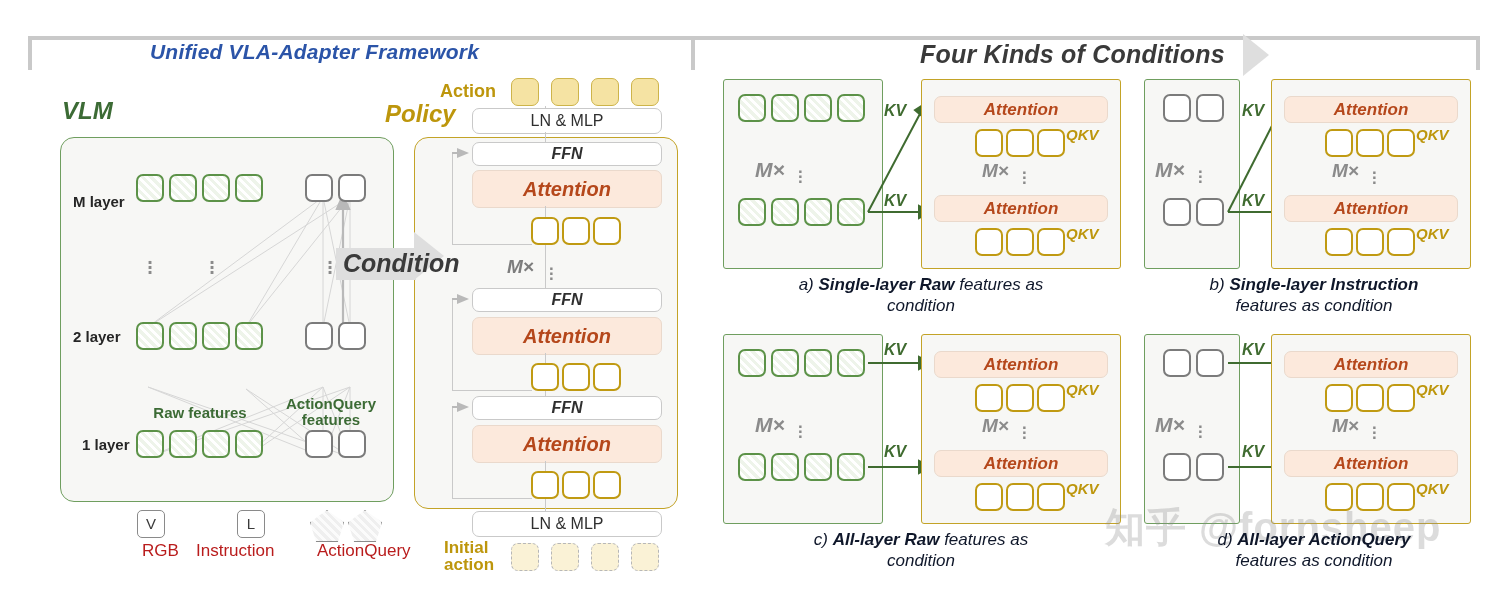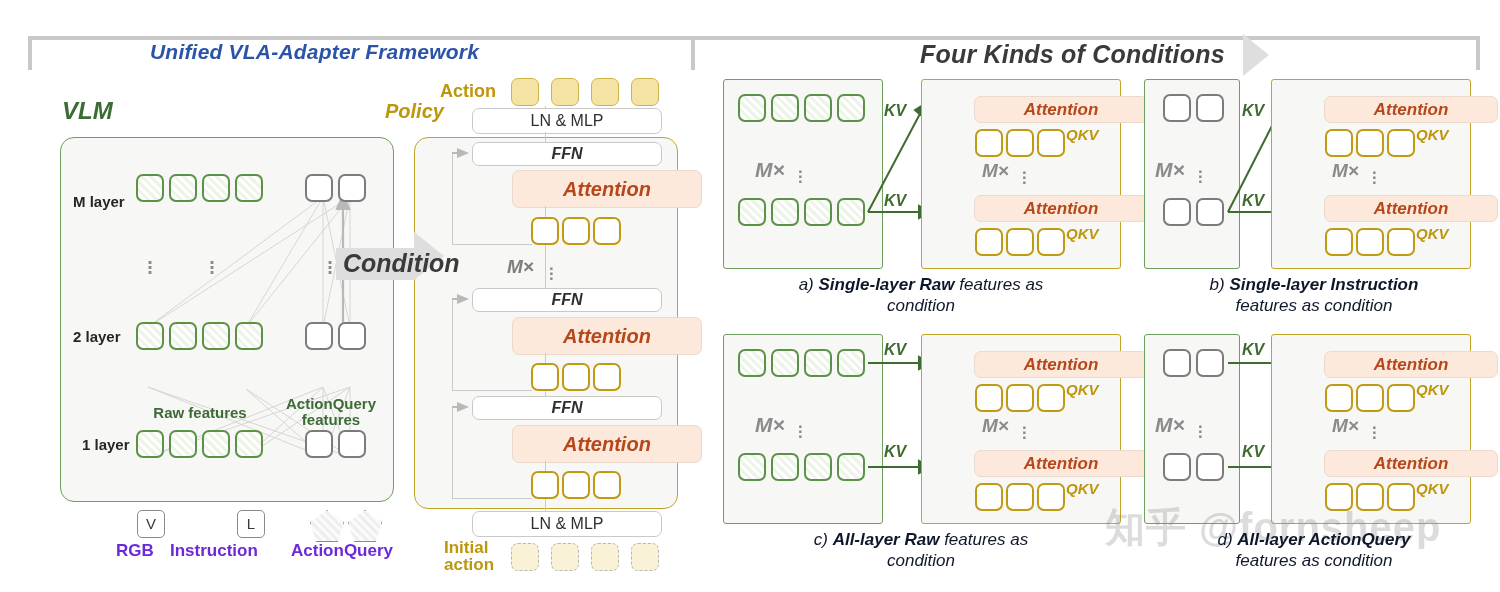--- a/index.html
+++ b/index.html
@@ -24,21 +24,21 @@
 
   
   #cond-arrow-body{left:336px;top:248px;width:80px;height:32px;background:#dedede;z-index:2;}
   #cond-arrow-head{left:414px;top:232px;width:0;height:0;border-top:24px solid transparent;
       border-bottom:24px solid transparent;border-left:30px solid #dedede;z-index:2;}
   .cond-label{left:343px;top:249px;font-size:25px;font-style:italic;font-weight:bold;
       color:#3a3a3a;z-index:3;white-space:nowrap;}
 
   
   .vlm-label{left:62px;top:97px;font-size:24px;font-style:italic;font-weight:bold;color:#3c6b35;}
-  .policy-label{left:385px;top:100px;font-size:20px;font-style:italic;font-weight:bold;color:#bd960c;}
+  .policy-label{left:385px;top:100px;font-size:24px;font-style:italic;font-weight:bold;color:#bd960c;}
 
   
   #vlm-box{left:60px;top:137px;width:332px;height:363px;border:1.6px solid #6f9e5f;
       border-radius:14px;background:#f7f7f5;}
 
   .layer-label{font-size:15px;font-weight:bold;color:#262626;white-space:nowrap;}
 
   
   .tok{position:absolute;width:28px;height:28px;border-radius:7px;box-sizing:border-box;}
   .tok.raw{border:2.1px solid #5c9248;background:
@@ -58,30 +58,30 @@
   
   #vlm-lines{left:60px;top:137px;width:332px;height:420px;overflow:visible;}
 
   
   .inbox{position:absolute;width:26px;height:26px;border:1.6px solid #8a8a8a;border-radius:5px;
       background:#fff;font-size:15px;color:#3a3a3a;text-align:center;line-height:25px;
       font-weight:500;}
   .pent{position:absolute;width:32px;height:30px;border:1.6px solid #8a8a8a;
       background:repeating-linear-gradient(45deg,#efefef 0 3px,#fbfbfb 3px 6px);
       clip-path:polygon(50% 0%,100% 38%,82% 100%,18% 100%,0% 38%);}
-  .inlabel{position:absolute;font-size:17px;font-weight:bold;color:#6d28d9;white-space:nowrap;}
+  .inlabel{position:absolute;font-size:17px;font-weight:normal;color:#b91c1c;white-space:nowrap;margin-left:26px;}
 
   
   #policy-box{left:414px;top:137px;width:262px;height:370px;border:1.7px solid #c3a327;
       border-radius:14px;background:#f7f7f5;}
   .wbar{position:absolute;border:1.2px solid #c9c9c9;border-radius:7px;background:#ffffff;
       font-size:16px;color:#2f2f2f;text-align:center;white-space:nowrap;}
   .wbar.it{font-style:italic;font-weight:bold;font-size:16px;}
   .attn{position:absolute;border:1.2px solid #ead9cc;border-radius:7px;background:#fce9dc;
-      color:#b5471b;font-style:italic;font-weight:bold;text-align:center;white-space:nowrap;margin-left:40px;}
+      color:#b5471b;font-style:italic;font-weight:bold;text-align:center;white-space:nowrap;}
   .mx{position:absolute;font-size:19px;font-style:italic;color:#7d7d7d;font-weight:bold;
       white-space:nowrap;}
   .mxdots{position:absolute;font-size:17px;color:#8b8b8b;font-weight:bold;line-height:5px;}
   .mxdots span{display:block;}
 
   .vline{position:absolute;background:#c9c9c9;width:1.4px;}
   .hline{position:absolute;background:#c9c9c9;height:1.4px;}
 
   .action-label{position:absolute;font-size:18px;font-weight:bold;color:#bd960c;white-space:nowrap;}
   .init-label{position:absolute;font-size:17px;font-weight:bold;color:#bd960c;line-height:18px;}

